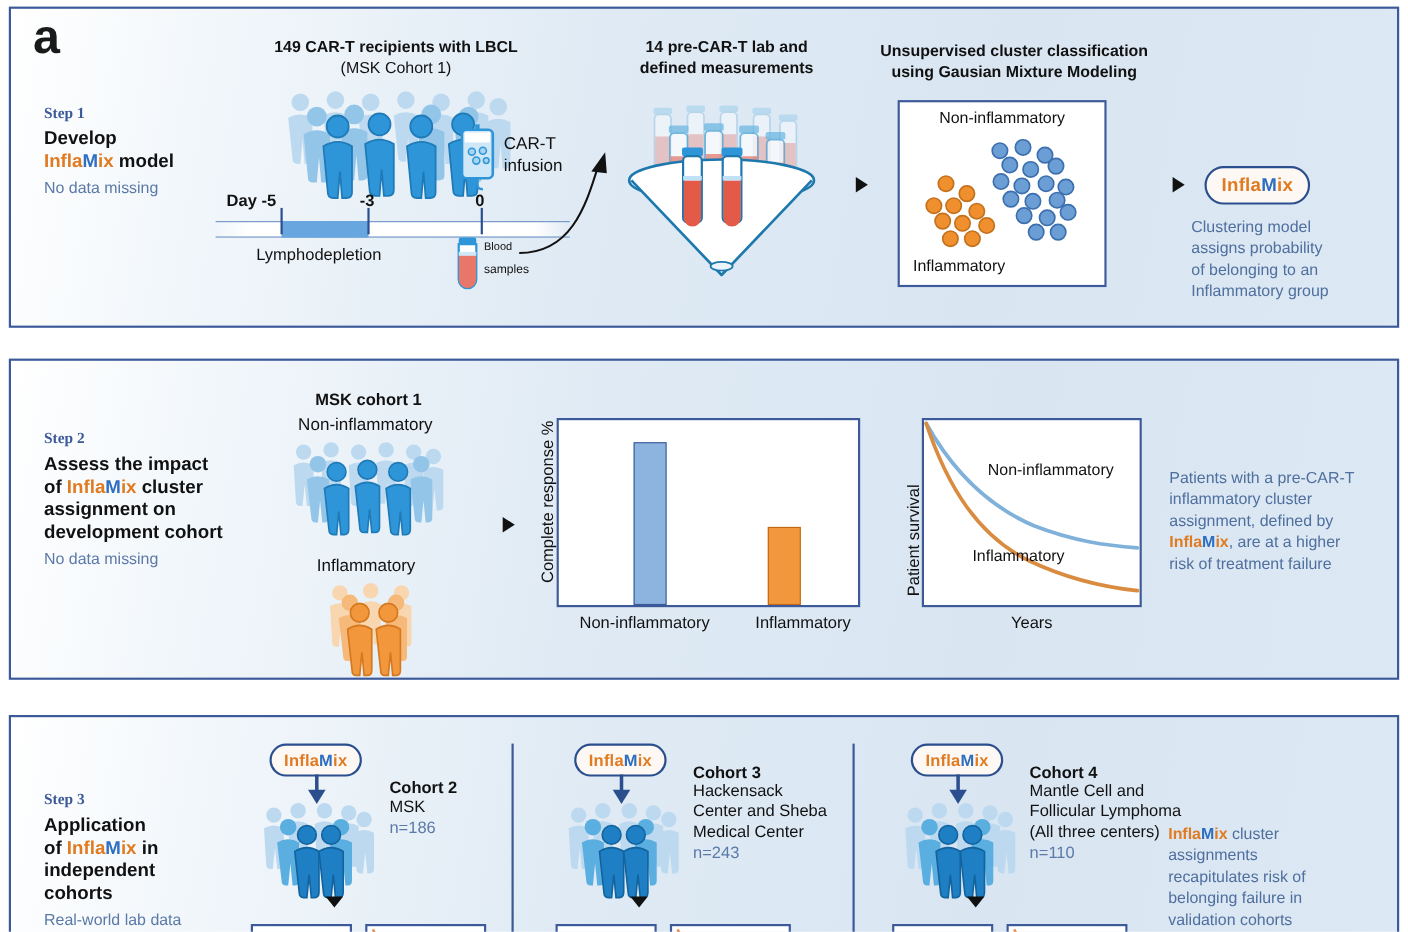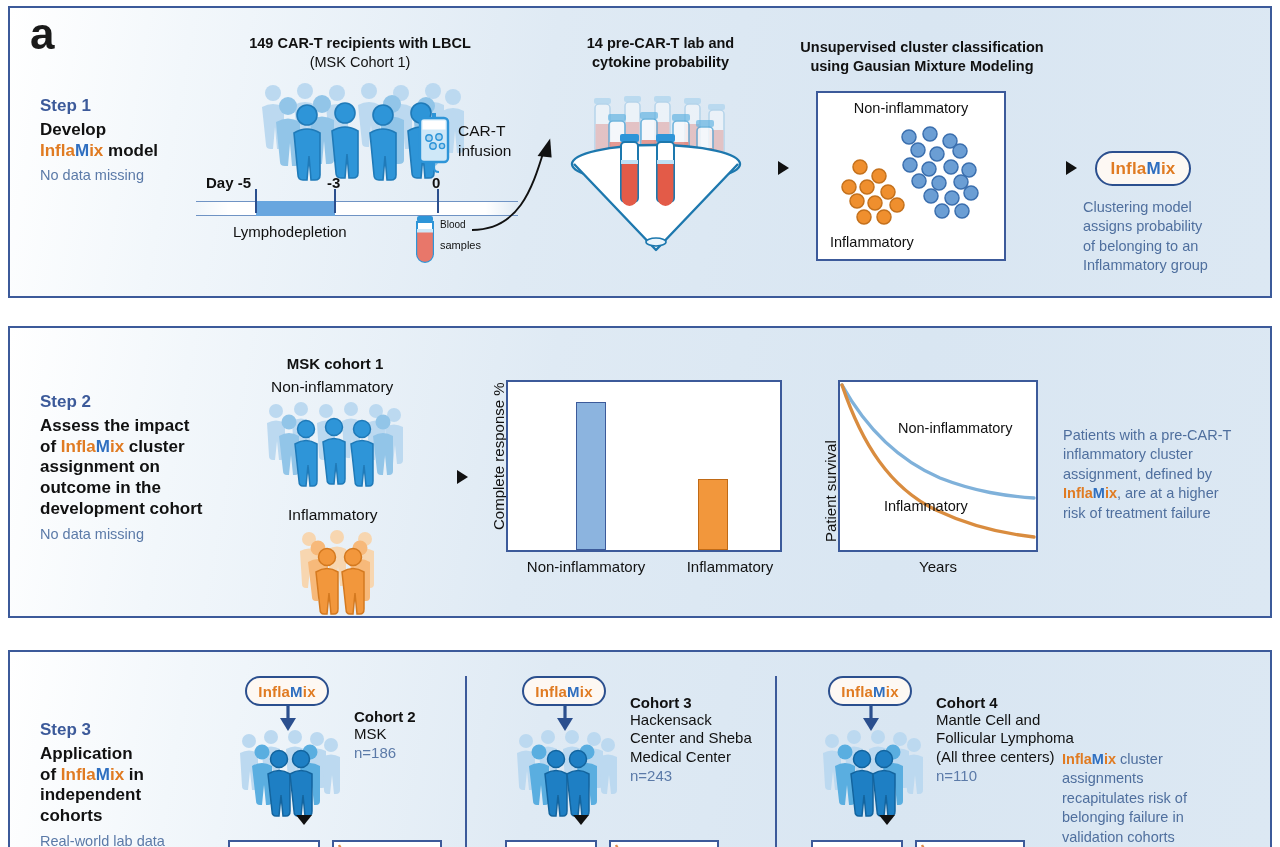--- a/index.html
+++ b/index.html
@@ -28,22 +28,23 @@
   
   .panel-letter {
     position: absolute; left: 20px; top: 4px;
     font-size: 44px; font-weight: bold; color: #1a1a1a;
     line-height: 1;
   }
 
   
   .step-block { position: absolute; width: 200px; }
   .step-label {
-    color: #3c5a9a; font-weight: bold; font-size: 17px;
+    color: #3c5a9a; font-weight: bold; font-size: 14px;
     margin-bottom: 4px;
+    font-family: Liberation Serif, serif;
   }
   .step-title {
     color: #111111; font-weight: bold; font-size: 17px;
     line-height: 1.22;
   }
   .step-sub {
     color: #5b7aa8; font-size: 14.5px; margin-top: 5px; line-height: 1.25;
   }
 
   
@@ -273,21 +274,21 @@
     <div class="plot-inline-label" style="left:430px; top:211px; font-size:10px;">Blood</div>
     <div class="plot-inline-label" style="left:430px; top:231px; font-size:11px;">samples</div>
 
     <svg class="abs" style="left:460px; top:110px;" width="120" height="120" viewBox="0 0 120 120">
       <path d="M2 112 C 48 112, 62 72, 74 32" fill="none" stroke="#111" stroke-width="1.9"></path>
       <path d="M70 40 L78 20 L84 38 Z" fill="#111" transform="rotate(14 77 29)"></path>
     </svg>
 
     <div class="col-head" style="left:548px; top:26px; width:205px;">
       <div>14 pre-CAR-T lab and</div>
-      <div>cytokine probability</div>
+      <div>defined measurements</div>
     </div>
 
     <svg class="abs" style="left:558px; top:82px;" width="176" height="175" viewBox="0 0 176 175">
 
       <g opacity="0.42">
         <g transform="translate(26,8)">
             <rect x="0" y="0" width="17" height="6" rx="2" fill="#8cc6ea"></rect>
             <rect x="1" y="6" width="15" height="56" rx="4" fill="#ffffff" stroke="#7fb9e0" stroke-width="1.5"></rect>
             <path d="M1.5 26h14v32a7 7 0 0 1-14 0z" fill="#ec8e85"></path>
           </g>
@@ -417,21 +418,20 @@
   </div>
 
   <div class="panel" id="panel-step2">
 
     <div class="step-block" style="left:30px; top:64px; width:210px;">
       <div class="step-label">Step 2</div>
       <div class="step-title">
         <div>Assess the impact</div>
         <div><span>of </span><span class="im-o">Infla</span><span class="im-b">M</span><span class="im-o">ix</span><span> cluster</span></div>
         <div>assignment on</div>
-        <div>outcome in the</div>
         <div>development cohort</div>
       </div>
       <div class="step-sub">No data missing</div>
     </div>
 
     <div class="col-head" style="left:215px; top:26px; width:220px; font-size:15px;">MSK cohort 1</div>
 
     <div class="plot-inline-label" style="left:261px; top:50px; font-size:15.5px;">Non-inflammatory</div>
     <svg class="abs" style="left:255px; top:72px;" width="140" height="82" viewBox="0 0 140 82">
       <g fill="#bcd9f0">

